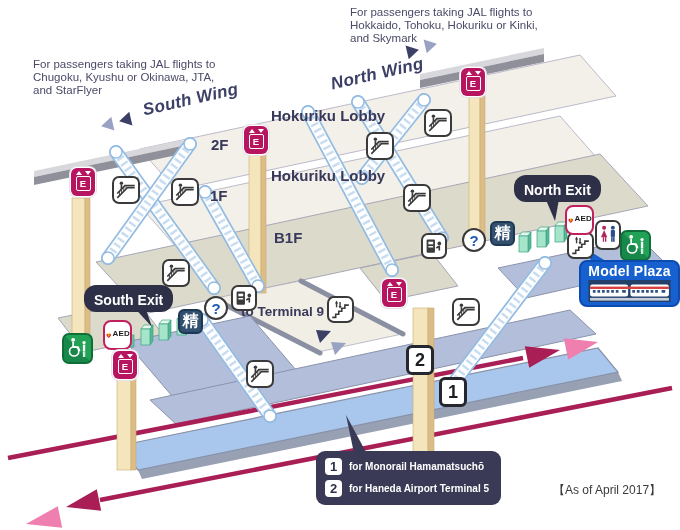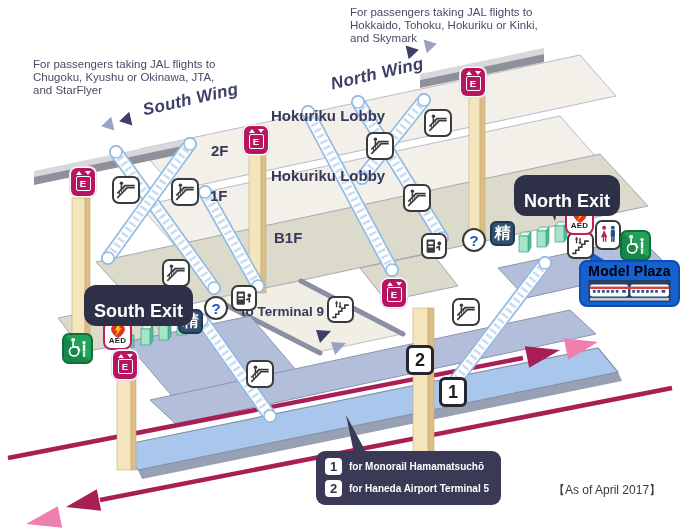--- a/index.html
+++ b/index.html
@@ -4,49 +4,49 @@
 <style>
   html,body{margin:0;padding:0;background:#fff;}
   .stage{position:relative;width:680px;height:530px;background:#ffffff;overflow:hidden;
          font-family:"Liberation Sans","DejaVu Sans",sans-serif;}
   .stage svg.scene{position:absolute;left:0;top:0;}
   .note{position:absolute;font-size:11.5px;line-height:1.15;color:#4a4a68;white-space:pre-line;}
   .wing{position:absolute;font-weight:bold;font-style:italic;font-size:17px;color:#3c3f66;
         transform:rotate(-13deg);transform-origin:left top;letter-spacing:.3px;white-space:nowrap;}
   .wtri{position:absolute;width:0;height:0;transform:rotate(-13deg);}
   .flabel{position:absolute;font-weight:bold;font-size:15px;color:#38385a;white-space:nowrap;}
-  .badge{position:absolute;background:#2e3048;color:#fff;font-weight:bold;font-size:18px;
-         padding:16px 10px 4px;border-radius:12px;white-space:nowrap;z-index:6;}
+  .badge{position:absolute;background:#2e3048;color:#fff;font-weight:bold;font-size:14px;
+         padding:7px 10px 4px;border-radius:12px;white-space:nowrap;z-index:6;}
   .pbox{position:absolute;width:22px;height:24px;background:#fff;border:3px solid #26262e;border-radius:6px;
         display:flex;align-items:center;justify-content:center;font-weight:bold;font-size:18px;color:#1c1c22;z-index:5;}
   .legend{position:absolute;left:316px;top:451px;background:#3a3a56;border-radius:9px;
           padding:7px 12px 8px 9px;display:flex;flex-direction:column;gap:5px;z-index:6;}
   .lrow{display:flex;align-items:center;gap:7px;}
   .lchip{width:17px;height:17px;background:#fff;border-radius:4px;display:flex;align-items:center;
          justify-content:center;font-weight:bold;font-size:13px;color:#2e3048;}
   .llabel{color:#fff;font-weight:bold;font-size:10px;white-space:nowrap;}
   .mplaza{position:absolute;left:579px;top:260px;width:97px;background:#1660cf;border:2px solid #0c4cb0;
           border-radius:8px;padding:1px 0 3px;text-align:center;z-index:6;}
-  .mplabel{color:#000000;font-weight:bold;font-size:14px;letter-spacing:.2px;}
+  .mplabel{color:#ffffff;font-weight:bold;font-size:14px;letter-spacing:.2px;}
   .mptrain{margin:1px 3px 0;height:22px;border-radius:3px;overflow:hidden;}
   .asof{position:absolute;left:553px;top:482px;font-size:12px;color:#3a3a3a;white-space:nowrap;}
   .corrlabel{position:absolute;left:241px;top:304px;font-weight:bold;font-size:13.5px;color:#3a3a5c;z-index:4;}
   
   .ic{position:absolute;background:#fff;border:2px solid #3a3a3a;border-radius:7px;
       display:flex;align-items:center;justify-content:center;z-index:5;box-sizing:border-box;}
   .ic svg{display:block;}
   .ic-esc{width:28px;height:28px;}
   .ic-st{width:27px;height:27px;}
   .ic-q{width:24px;height:24px;border-radius:50%;border-width:2.5px;
         font-weight:bold;font-size:15px;color:#1a5ab4;}
   .ic-sei{width:25px;height:25px;background:#32506e;border:2px solid #1c3854;border-radius:6px;
           color:#fff;font-weight:bold;font-size:16px;}
   .ic-tvm{width:26px;height:26px;}
   .ic-aed{width:29px;height:30px;border:2.5px solid #c21f5e;border-radius:8px;
-          flex-direction:column;justify-content:flex-start;}
+          flex-direction:row;justify-content:space-between;}
   .aedtxt{font-weight:bold;font-size:8px;color:#1c1c1c;line-height:1;margin-top:-2px;letter-spacing:.2px;}
   .ic-wc{width:26px;height:30px;}
   .ic-acc{width:31px;height:31px;background:#22a257;border:2px solid #0f6d38;border-radius:7px;overflow:hidden;}
   .e-icon{position:absolute;background:#fff;border-radius:7px;padding:1px;z-index:5;box-shadow:0 0 0 1px #e2e2e8;}
   .e-in{width:24px;height:28px;background:#b81560;border-radius:6px;display:flex;flex-direction:column;align-items:center;}
   .e-tris{display:flex;gap:3px;margin-top:2.5px;}
   .t-up{width:0;height:0;border-left:3.5px solid transparent;border-right:3.5px solid transparent;border-bottom:4.5px solid #fff;}
   .t-dn{width:0;height:0;border-left:3.5px solid transparent;border-right:3.5px solid transparent;border-top:4.5px solid #fff;}
   .e-box{width:13px;height:13px;border:1.5px solid #fff;border-radius:2px;color:#fff;font-size:9.5px;font-weight:bold;
          display:flex;align-items:center;justify-content:center;margin-top:1.5px;}
@@ -307,21 +307,21 @@
 
   <div class="wing" style="left:141px;top:101px">South Wing</div>
   <div class="wtri" style="left:101px;top:118px;border-top:7px solid transparent;border-bottom:7px solid transparent;border-right:12px solid #9aa2c4"></div>
   <div class="wtri" style="left:119px;top:113px;border-top:7px solid transparent;border-bottom:7px solid transparent;border-right:12px solid #3c3f66"></div>
 
   <div class="wing" style="left:329px;top:75px">North Wing</div>
   <div class="wtri" style="left:407px;top:44px;border-top:7px solid transparent;border-bottom:7px solid transparent;border-left:12px solid #3c3f66"></div>
   <div class="wtri" style="left:425px;top:38px;border-top:7px solid transparent;border-bottom:7px solid transparent;border-left:12px solid #9aa2c4"></div>
 
   <div class="flabel" style="left:271px;top:107px">Hokuriku Lobby</div>
-  <div class="flabel" style="left:211px;top:142px">2F</div>
+  <div class="flabel" style="left:211px;top:136px">2F</div>
   <div class="flabel" style="left:271px;top:167px">Hokuriku Lobby</div>
   <div class="flabel" style="left:210px;top:187px">1F</div>
   <div class="flabel" style="left:274px;top:229px">B1F</div>
 
   <div class="corrlabel">to Terminal 9</div>
 
   <div class="badge" style="left:84px;top:285px">South Exit</div>
   <div class="badge" style="left:514px;top:175px">North Exit</div>
 
   <div class="mplaza">

